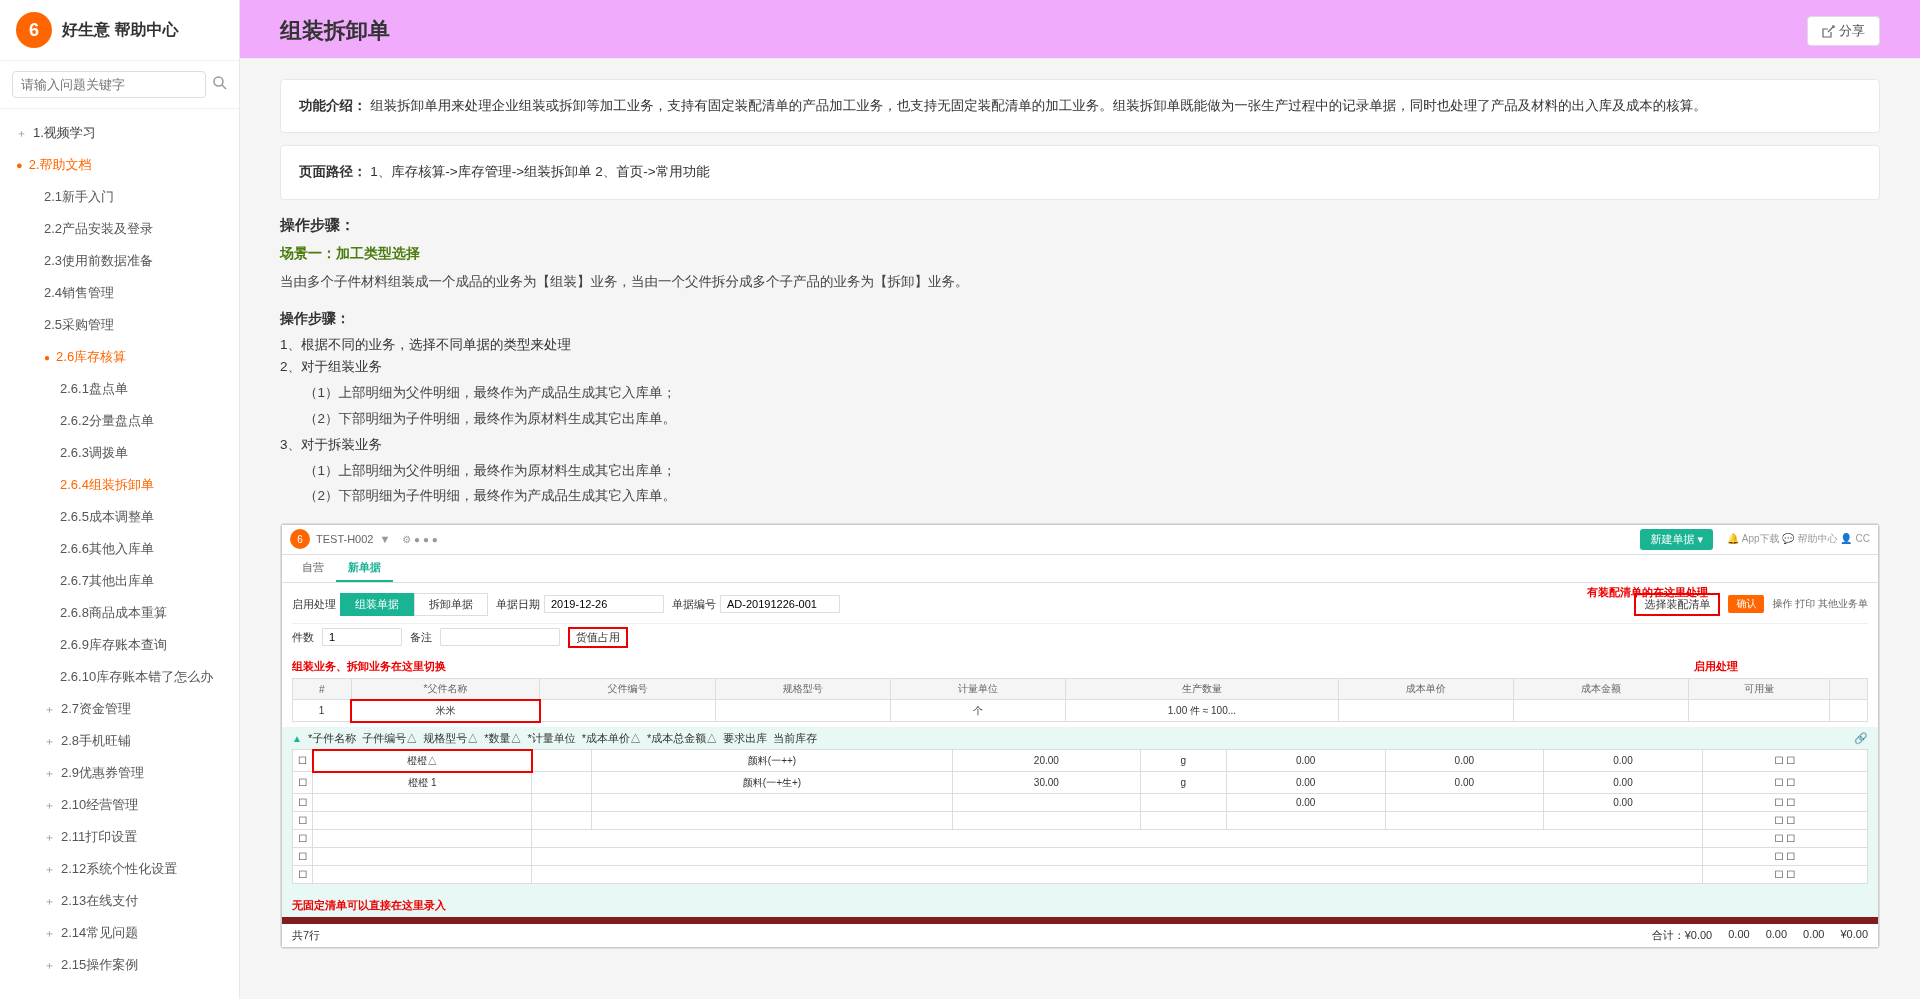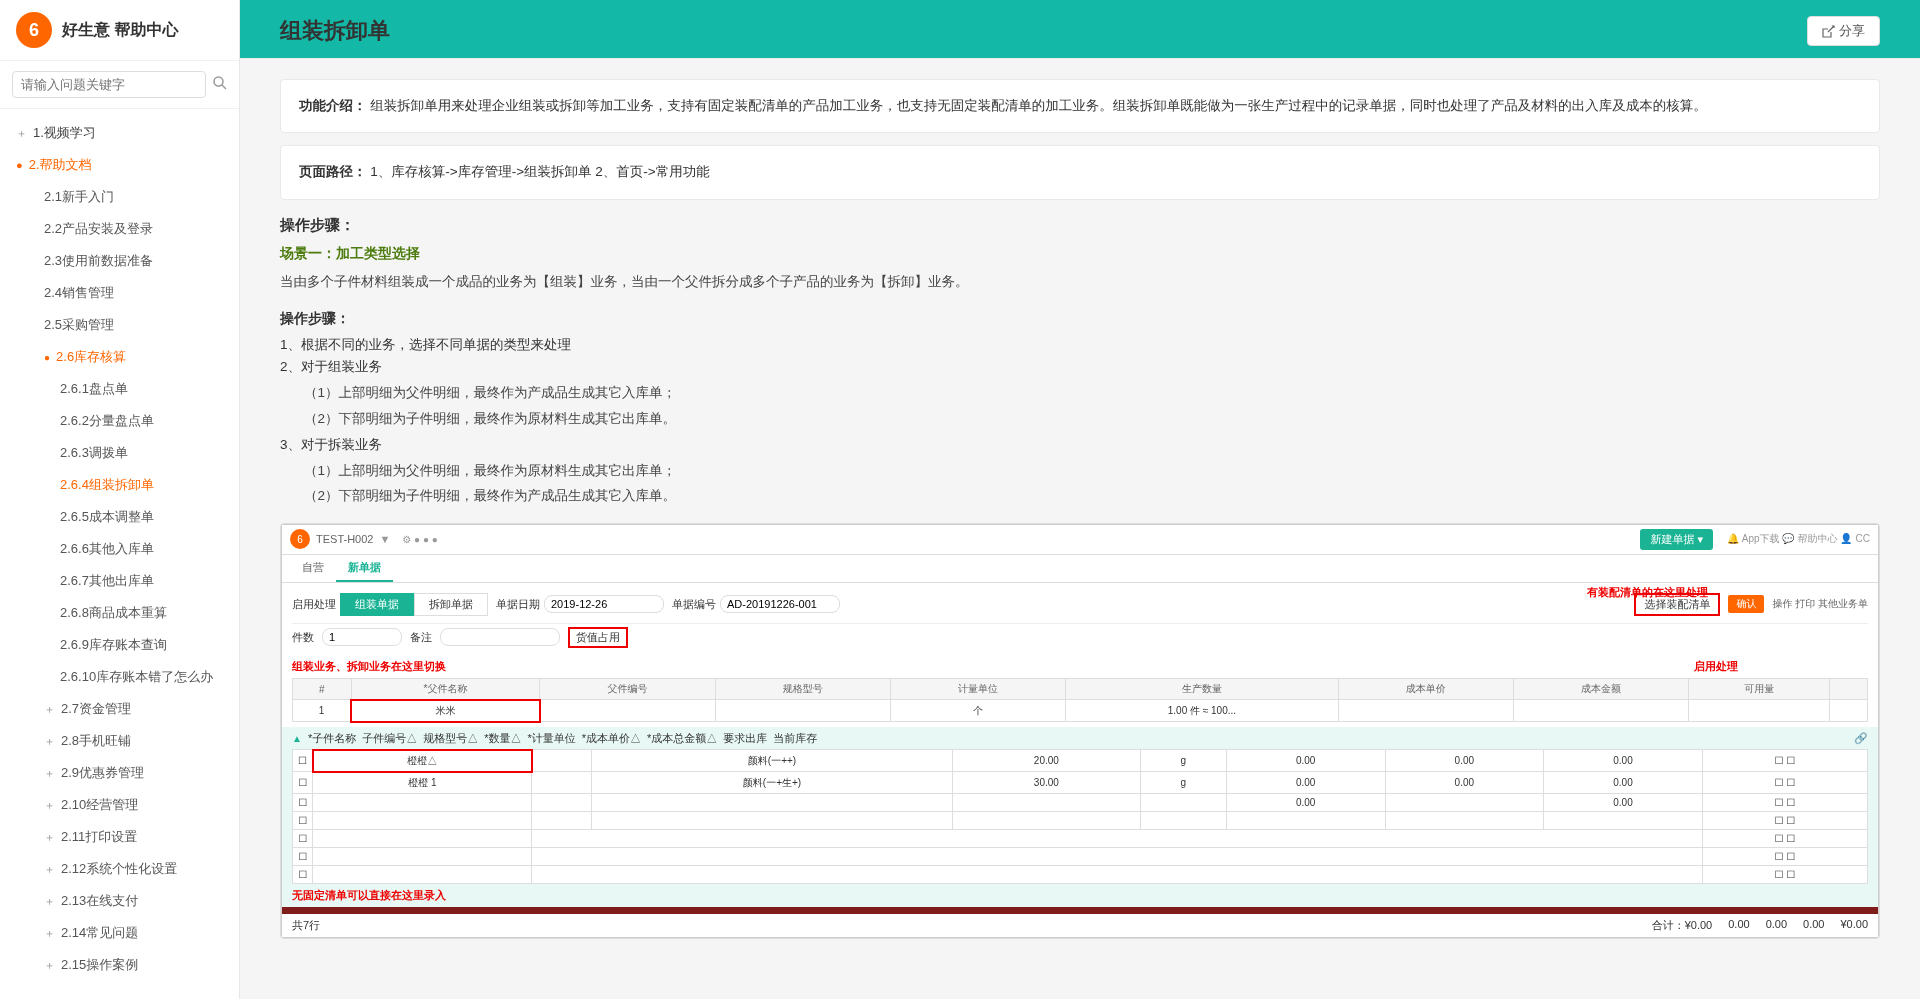--- a/index.html
+++ b/index.html
@@ -68,21 +68,21 @@
 
     
     #main {
       flex: 1;
       background: #f5f5f5;
       overflow-y: auto;
       padding: 0;
     }
 
     .main-header {
-      background: #14b8a6;
+      background: #f0abfc;
       padding: 16px 40px 12px 40px;
       display: flex; align-items: center; justify-content: space-between;
       border-bottom: 1px solid #eee;
     }
     .page-title { font-size: 22px; font-weight: bold; color: #333; }
     .share-btn {
       border: 1px solid #ddd; border-radius: 4px;
       padding: 5px 14px; background: #fff;
       cursor: pointer; font-size: 13px; color: #555;
       display: flex; align-items: center; gap: 4px;
@@ -155,21 +155,21 @@
     }
     .app-tab.active { border-bottom-color: #1ab394; color: #1ab394; font-weight: bold; }
     .app-teal-btn {
       background: #1ab394; color: #fff; padding: 3px 10px; border-radius: 3px; font-size: 11px;
       border: none; cursor: pointer;
     }
     .app-form-group {
       display: flex; align-items: center; gap: 4px; font-size: 11px;
     }
     .app-input {
-      border: 1px solid #ddd; border-radius: 8px; padding: 2px 6px; font-size: 11px; width: 80px;
+      border: 1px solid #ddd; border-radius: 1px; padding: 2px 6px; font-size: 11px; width: 80px;
     }
     .app-input.wide { width: 120px; }
     .app-table {
       width: 100%; border-collapse: collapse; font-size: 10px;
     }
     .app-table th, .app-table td {
       border: 1px solid #ddd; padding: 3px 5px; text-align: center;
     }
     .app-table th { background: #f5f5f5; font-weight: normal; color: #666; }
     .type-select-group {
@@ -524,21 +524,21 @@
               </tr>
               <tr>
                 <td>☐</td>
                 <td></td>
                 <td colspan="7"></td>
                 <td>☐ ☐</td>
               </tr>
             </tbody>
           </table>
 
-          <div style="color:#e00; font-size:11px; font-weight:bold; margin-top:4px;">无固定清单可以直接在这里录入</div>
+          <div style="color:#e00; font-size:11px; font-weight:bold; margin-top:14px;">无固定清单可以直接在这里录入</div>
         </div>
 
         <div style="background:#fff; border-top:7px solid #7f1d1d; padding:4px 10px; display:flex; gap:16px; font-size:11px;">
           <span>共7行</span>
           <span style="flex:1;"></span>
           <span>合计：¥0.00</span>
           <span>0.00</span>
           <span>0.00</span>
           <span>0.00</span>
           <span>¥0.00</span>

